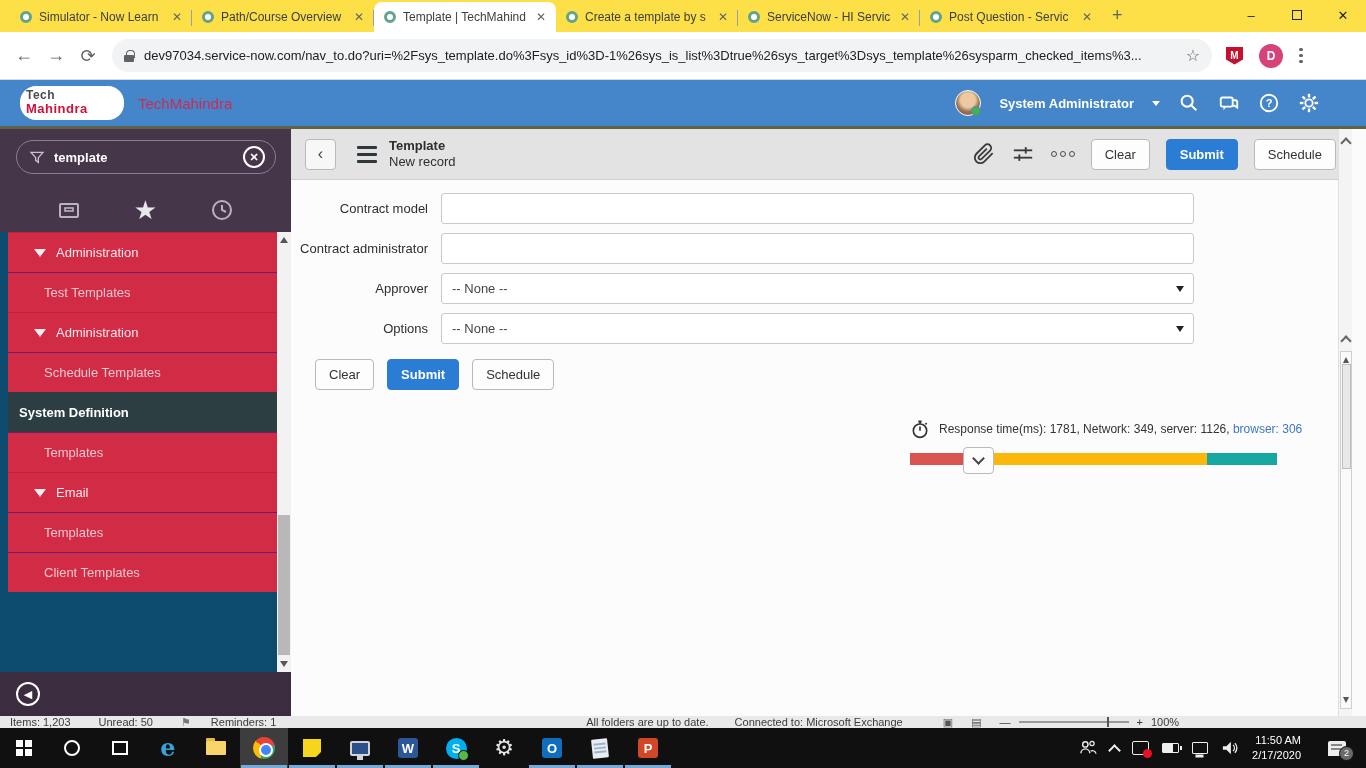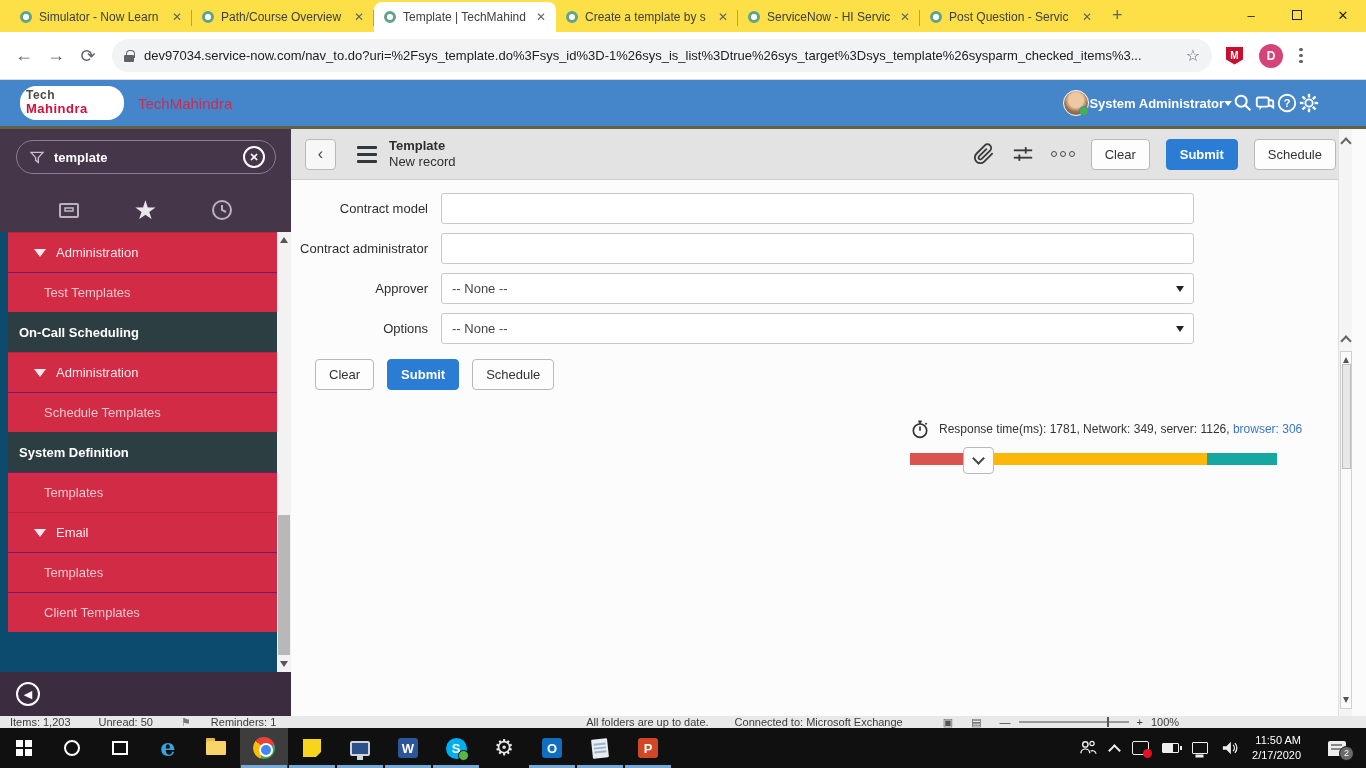--- a/index.html
+++ b/index.html
@@ -33,21 +33,21 @@
   .profile-avatar { width:24px; height:24px; border-radius:50%; background:#d6437a; color:#fff; font-size:12px; font-weight:bold; display:flex; align-items:center; justify-content:center; margin-left:16px; }
   .kebab { display:flex; flex-direction:column; gap:2.5px; margin:0 14px 0 16px; }
   .kebab i { width:3.5px; height:3.5px; border-radius:50%; background:#5f6368; }
 
   
   #snheader { position:absolute; top:80px; left:0; width:1366px; height:46px; background:#4486c9; display:flex; align-items:center; }
   #brandbox { background:#fff; margin-left:20px; width:104px; height:34px; padding:3px 6px; line-height:1.05;border-radius:16px; }
   #brandbox .b1 { font-size:12px; font-weight:bold; color:#4d4d4f; letter-spacing:.5px; }
   #brandbox .b2 { font-size:13px; font-weight:bold; color:#d1103c; letter-spacing:.5px; }
   #brandtext { color:#cf2a52; font-size:15px; margin-left:14px; }
-  #snheader-right { margin-left:auto; display:flex; align-items:center; gap:0; padding-right:46px;text-align:right; }
+  #snheader-right { margin-left:auto; display:flex; align-items:center; gap:18px; padding-right:46px;text-align:right; }
   .user-avatar { width:26px; height:26px; border-radius:50%; background:radial-gradient(circle at 50% 38%, #ecc9a2 38%, #9a7254 60%, #6f5138 100%); border:1px solid #fff; position:relative; }
   .user-avatar::after { content:""; position:absolute; right:-1px; bottom:-1px; width:8px; height:8px; background:#46b049; border:1.5px solid #4486c9; border-radius:50%; }
   #username { color:#fff; font-size:13px; font-weight:bold; }
   .caret-down { width:0; height:0; border-left:4px solid transparent; border-right:4px solid transparent; border-top:5px solid #fff; }
   .hicon { width:22px; height:22px; }
   #olive-line { position:absolute; top:126px; left:0; width:1366px; height:3px; background:#5e6246; }
 
   
   #content { position:absolute; top:129px; left:0; width:1366px; height:587px; background:#fbfbfb; }
 
@@ -289,23 +289,20 @@
     </div>
     <div id="menu">
       <div class="menu-rows">
         <div class="mrow expanded">
             <span class="tri"></span>
             <span>Administration</span>
           </div>
         <div class="mrow item">
             <span>Test Templates</span>
           </div>
-        <div class="mrow section">
-            <span>On-Call Scheduling</span>
-          </div>
         <div class="mrow expanded">
             <span class="tri"></span>
             <span>Administration</span>
           </div>
         <div class="mrow item">
             <span>Schedule Templates</span>
           </div>
         <div class="mrow section">
             <span>System Definition</span>
           </div>

